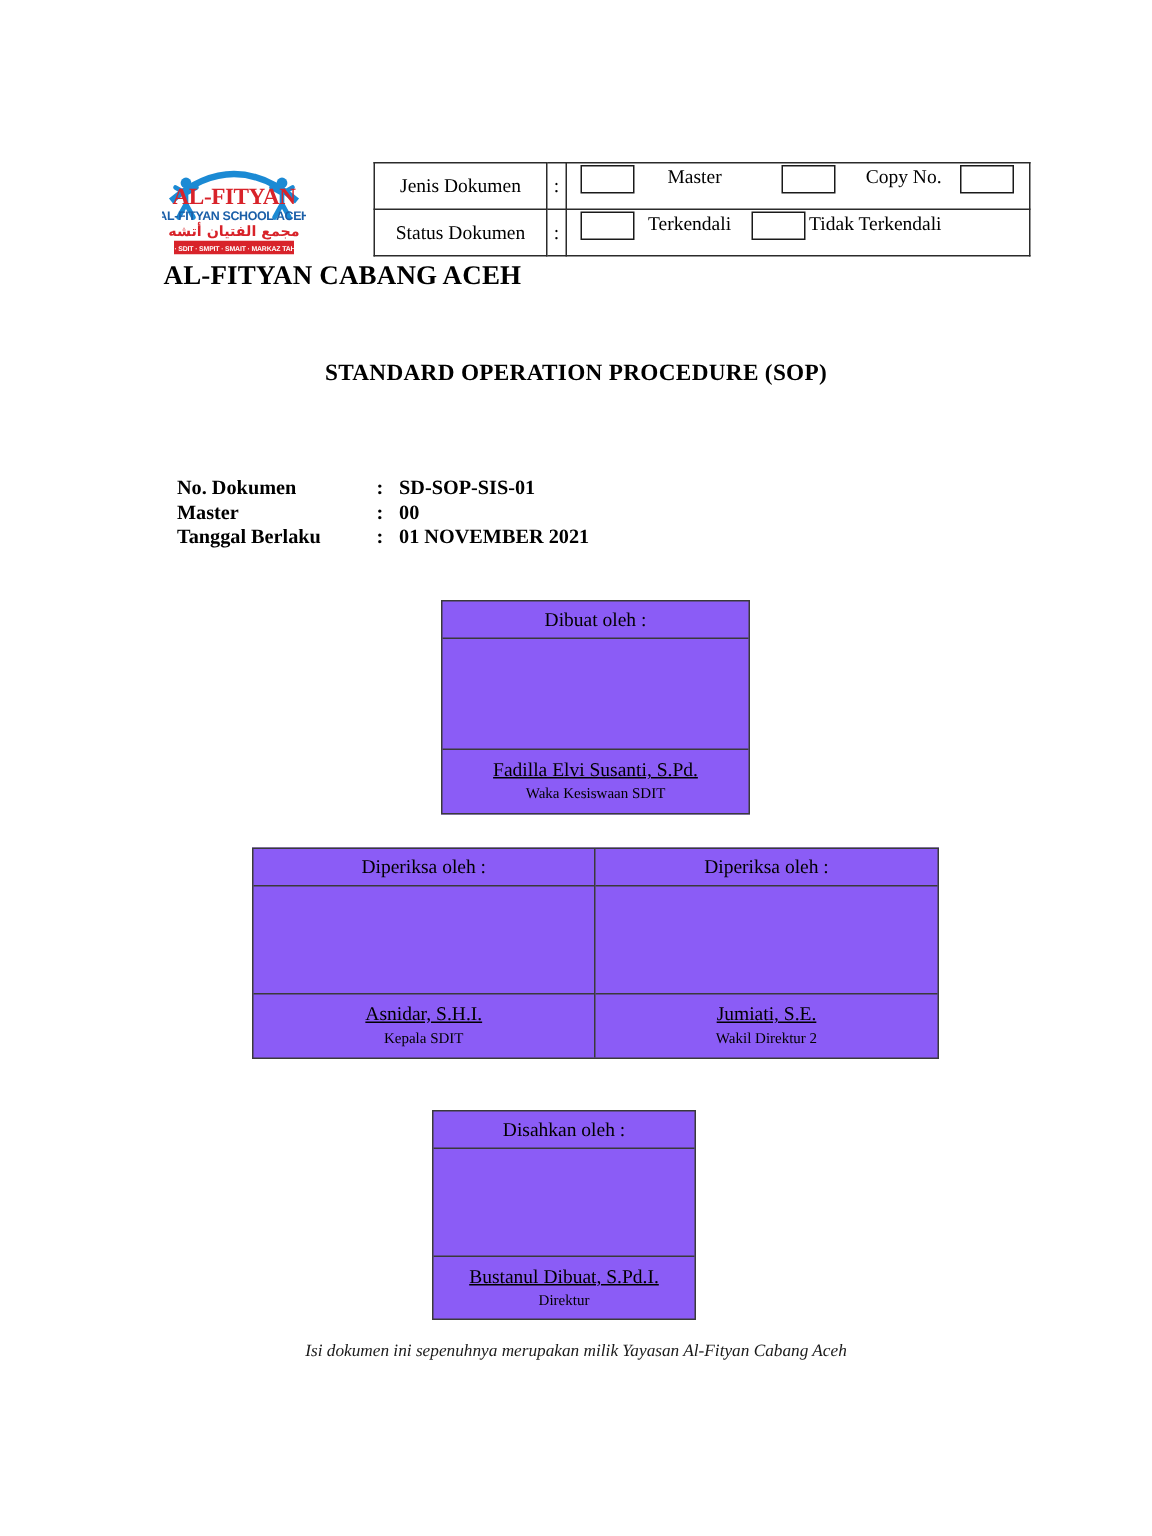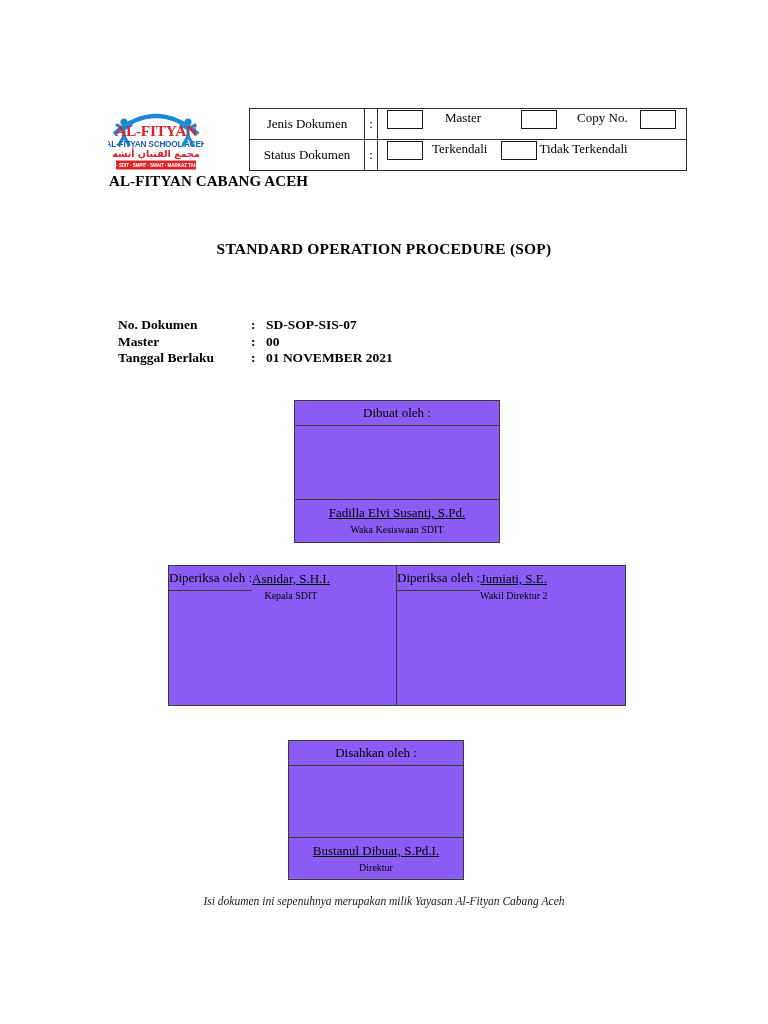--- a/index.html
+++ b/index.html
@@ -31,21 +31,21 @@
     top: 100px;
     width: 96px;
     height: 72px;
   }
   .logo-svg { display: block; }
 
   .org-name {
     position: absolute;
     left: 109px;
     top: 173px;
-    font-size: 15px;
+    font-size: 18px;
     font-weight: bold;
     letter-spacing: 0.1px;
     white-space: nowrap;
   }
 
   
   .hdr-table {
     position: absolute;
     left: 249px;
     top: 108px;
@@ -169,21 +169,21 @@
   #box-dibuat .sig-foot  { height: 42px; justify-content: center; }
 
   
   #box-diperiksa {
     left: 168px; top: 565px; width: 458px; height: 141px;
     display: flex;
   }
   .sig-col {
     flex: 1 1 50%;
     display: flex;
-    flex-direction: row;
+    flex-direction: column;
     box-sizing: border-box;
   }
   .sig-col.left { border-right: 1px solid #3a3a3a; }
   #box-diperiksa .sig-space { height: 72px; }
   #box-diperiksa .sig-foot  { height: 42px; }
 
   
   #box-disahkan { left: 288px; top: 730px; width: 176px; height: 140px; margin-top: 10px; }
   #box-disahkan .sig-space { height: 72px; }
   #box-disahkan .sig-foot  { height: 41px; }
@@ -273,21 +273,21 @@
 </div>
 
 <div class="doc-title">
   <div>STANDARD OPERATION PROCEDURE (SOP)</div>
 </div>
 
 <div class="meta">
   <div class="meta-row">
     <span class="meta-key">No. Dokumen</span>
     <span class="meta-colon">:</span>
-    <span class="meta-val">SD-SOP-SIS-07</span>
+    <span class="meta-val">SD-SOP-SIS-01</span>
   </div>
   <div class="meta-row">
     <span class="meta-key">Master</span>
     <span class="meta-colon">:</span>
     <span class="meta-val">00</span>
   </div>
   <div class="meta-row">
     <span class="meta-key">Tanggal Berlaku</span>
     <span class="meta-colon">:</span>
     <span class="meta-val">01 NOVEMBER 2021</span>

